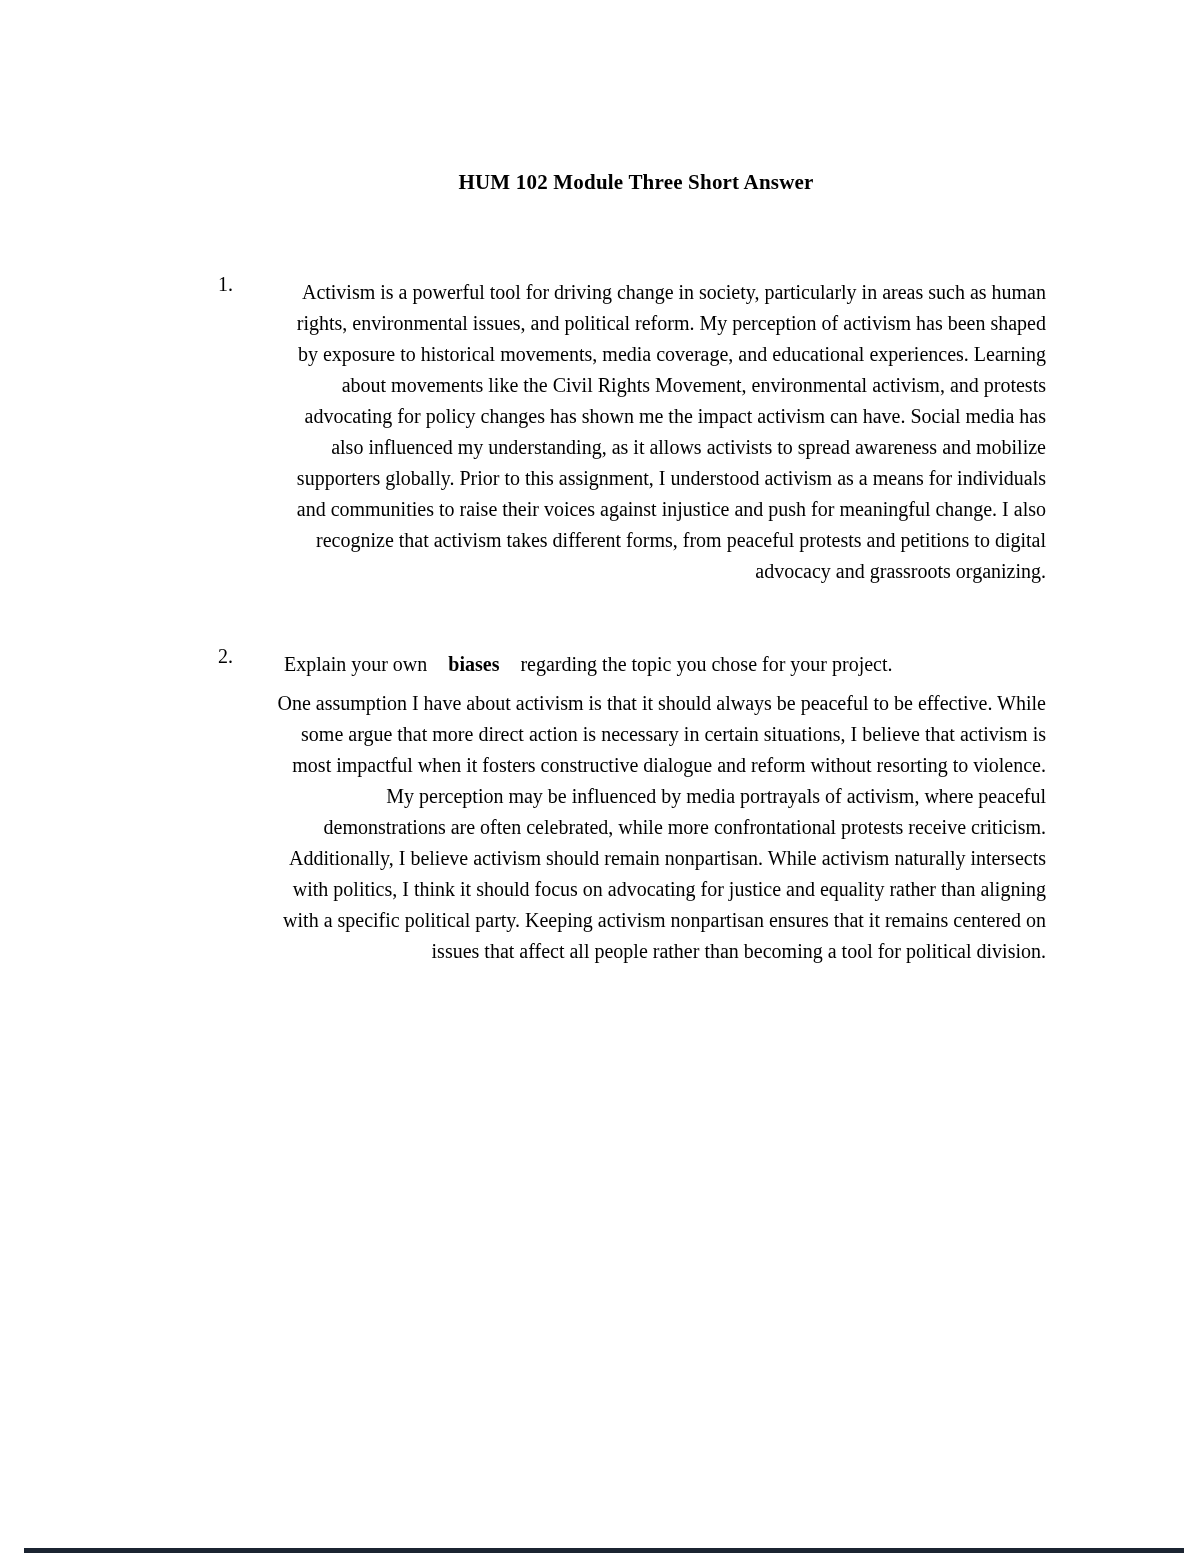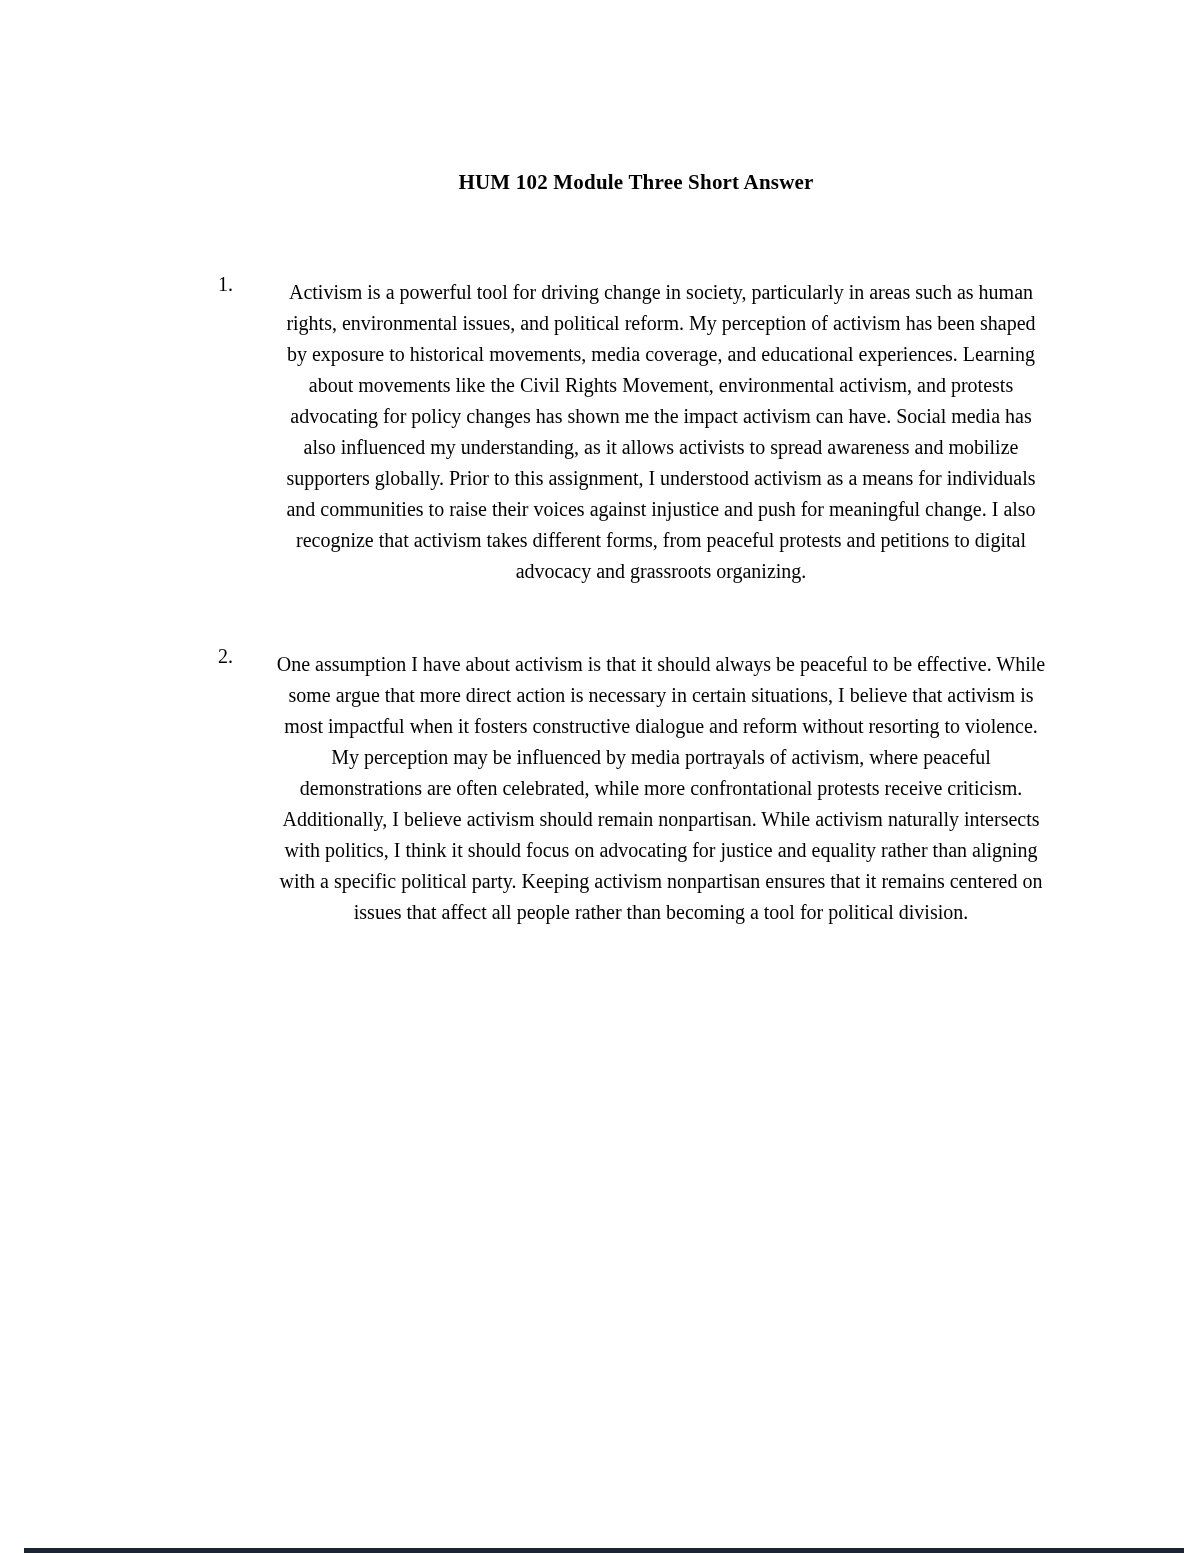--- a/index.html
+++ b/index.html
@@ -37,21 +37,21 @@
     flex: 0 0 34px;
     font-size: 20px;
     line-height: 31px;
   }
   .q-content {
     flex: 1 1 auto;
     font-size: 20px;
     line-height: 31px;
   }
   .prompt { text-align: left; }
-  .answer { text-align: center; }
+  .answer { text-align: right; }
   .prompt b { font-weight: bold; }
   .bottom-bar {
     position: absolute;
     left: 0;
     bottom: 0;
     width: 100%;
     height: 13px;
     background: #1b2431;
   }
 </style>
@@ -66,20 +66,21 @@
     <div class="question">
       <span class="num">1.</span>
       <div class="q-content">
         <p class="answer">Activism is a powerful tool for driving change in society, particularly in areas such as human rights, environmental issues, and political reform. My perception of activism has been shaped by exposure to historical movements, media coverage, and educational experiences. Learning about movements like the Civil Rights Movement, environmental activism, and protests advocating for policy changes has shown me the impact activism can have. Social media has also influenced my understanding, as it allows activists to spread awareness and mobilize supporters globally. Prior to this assignment, I understood activism as a means for individuals and communities to raise their voices against injustice and push for meaningful change. I also recognize that activism takes different forms, from peaceful protests and petitions to digital advocacy and grassroots organizing.</p>
       </div>
     </div>
 
     <div class="question">
       <span class="num">2.</span>
       <div class="q-content">
+        <p class="prompt"><span>Explain your own </span><b>biases</b><span> regarding the topic you chose for your project.</span></p>
         <p class="answer">One assumption I have about activism is that it should always be peaceful to be effective. While some argue that more direct action is necessary in certain situations, I believe that activism is most impactful when it fosters constructive dialogue and reform without resorting to violence. My perception may be influenced by media portrayals of activism, where peaceful demonstrations are often celebrated, while more confrontational protests receive criticism. Additionally, I believe activism should remain nonpartisan. While activism naturally intersects with politics, I think it should focus on advocating for justice and equality rather than aligning with a specific political party. Keeping activism nonpartisan ensures that it remains centered on issues that affect all people rather than becoming a tool for political division.</p>
       </div>
     </div>
 
   </div>
 
   <div class="bottom-bar"></div>
 </div>
 
 </body></html>

